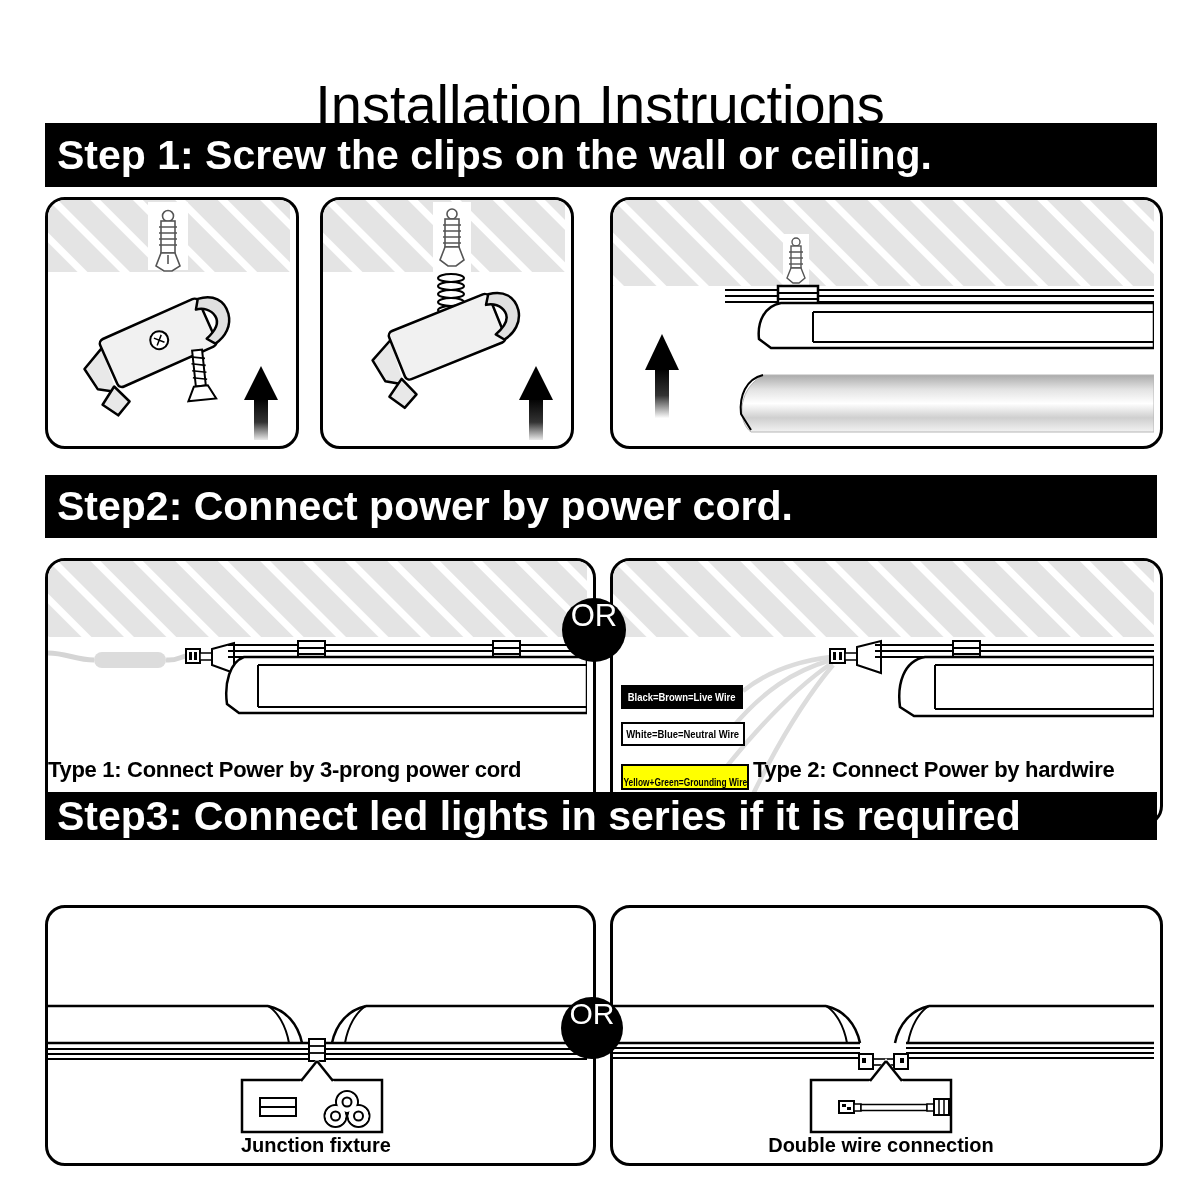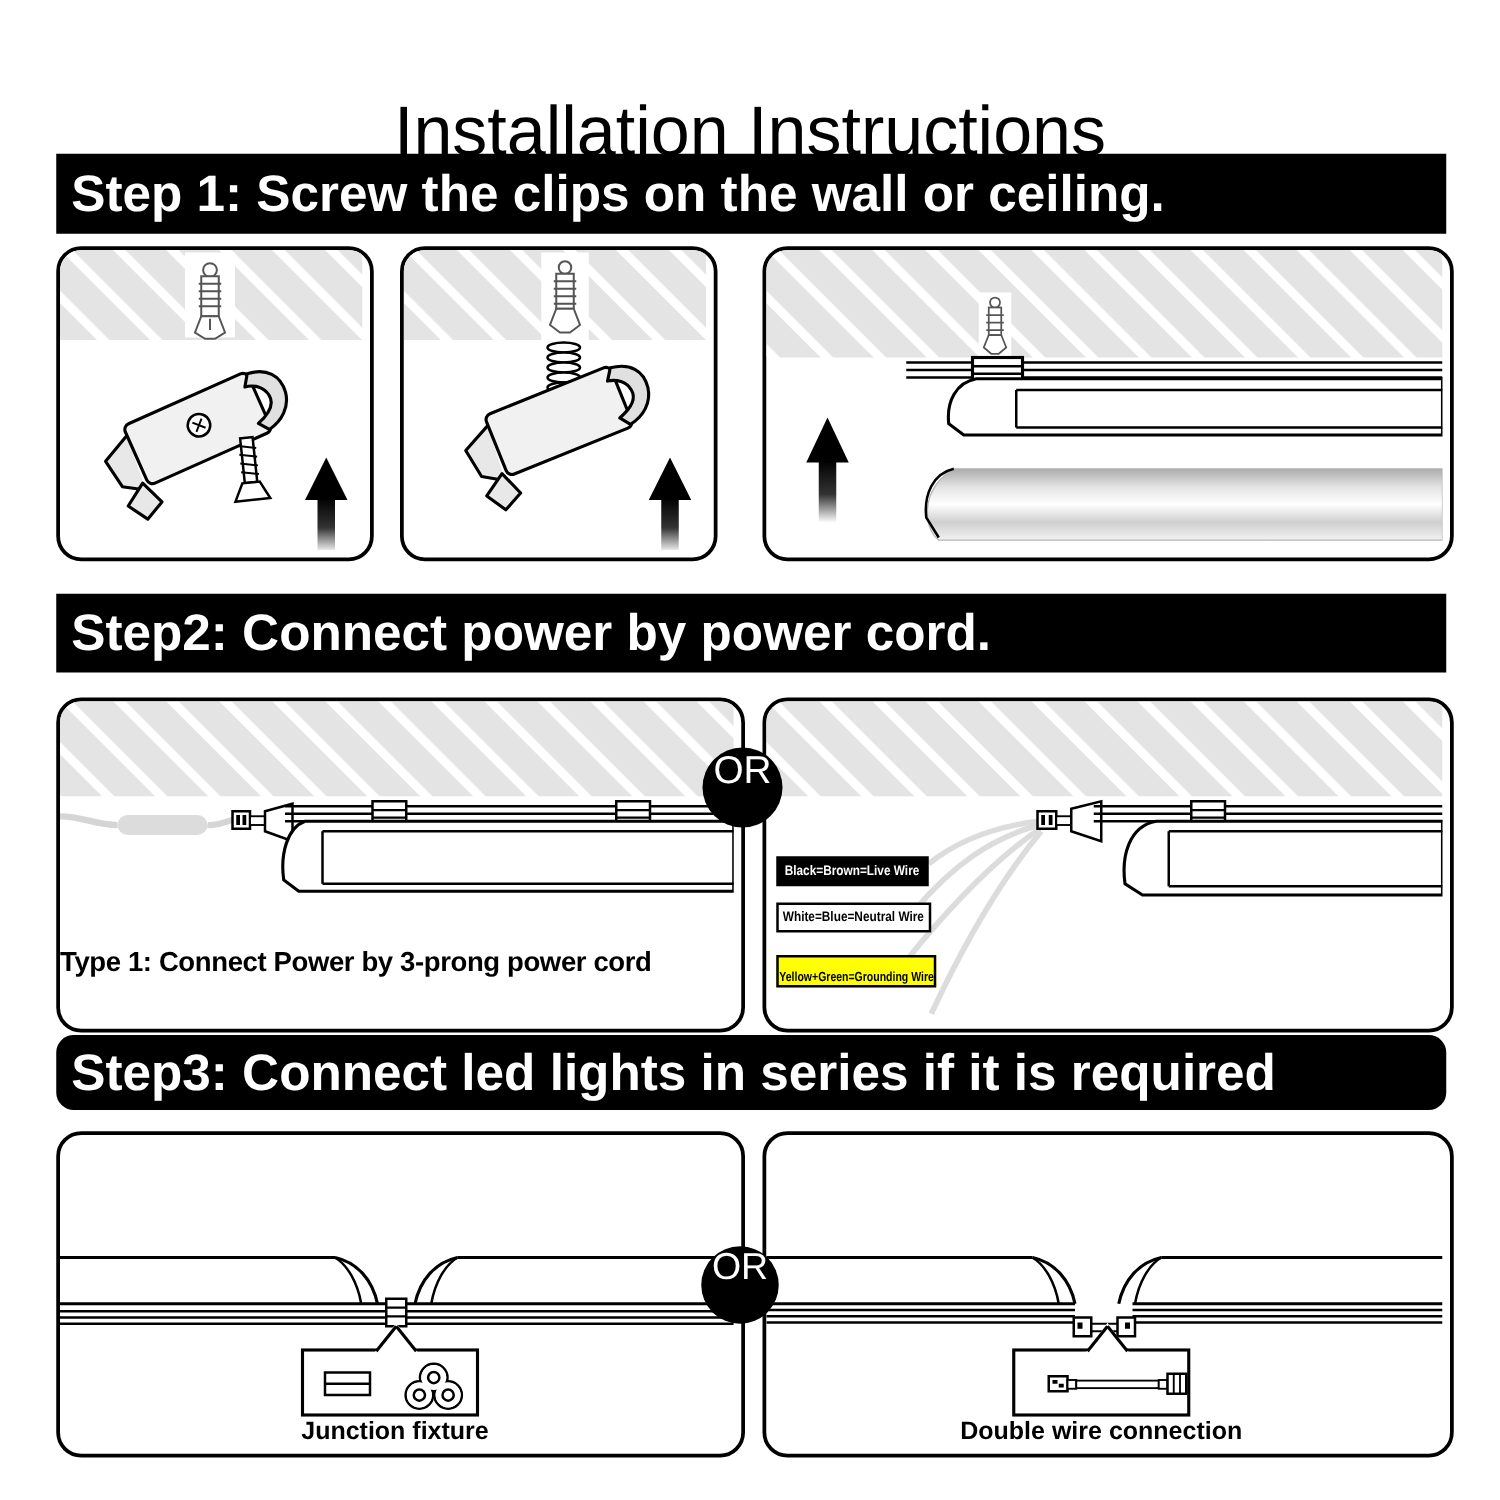--- a/index.html
+++ b/index.html
@@ -5,21 +5,21 @@
   html,body{margin:0;padding:0;background:#fff;}
   .page{position:relative;width:1200px;height:1200px;background:#ffffff;
         font-family:"Liberation Sans",sans-serif;overflow:hidden;}
   .title{position:absolute;top:24px;left:0;width:100%;text-align:center;
          font-size:56px;font-weight:normal;color:#000;margin-top:48px;}
   .stepbar{position:absolute;left:45px;width:1112px;background:#000;color:#fff;
            font-weight:bold;font-size:41px;display:flex;align-items:center;
            padding-left:12px;box-sizing:border-box;white-space:nowrap;}
   #bar1{top:123px;height:64px;}
   #bar2{top:475px;height:63px;}
-  #bar3{top:828px;height:60px;border-radius:14px;}
+  #bar3{top:792px;height:48px;}
   .panel{position:absolute;border:3px solid #000;border-radius:20px;background:#fff;overflow:hidden;}
   .panel svg{position:absolute;left:0;top:0;display:block;}
   #p1{left:45px;top:197px;width:248px;height:246px;}
   #p2{left:320px;top:197px;width:248px;height:246px;}
   #p3{left:610px;top:197px;width:547px;height:246px;}
   #p4{left:45px;top:558px;width:545px;height:262px;}
   #p5{left:610px;top:558px;width:547px;height:262px;}
   #p6{left:45px;top:905px;width:545px;height:255px;}
   #p7{left:610px;top:905px;width:547px;height:255px;text-decoration:underline;}
   .or{position:absolute;background:#000;border-radius:50%;color:#fff;font-weight:normal;
@@ -294,20 +294,21 @@
     </svg>
     <div class="wl wl-black">
       <span>Black=Brown=Live Wire</span>
     </div>
     <div class="wl wl-white">
       <span>White=Blue=Neutral Wire</span>
     </div>
     <div class="wl wl-yellow">
       <span>Yellow+Green=Grounding Wire</span>
     </div>
+    <div class="caption" style="left:140px;top:196px;width:400px;">Type 2: Connect Power by hardwire</div>
   </div>
 
   <div class="stepbar" id="bar3">
     <span>Step3: Connect led lights in series if it is required</span>
   </div>
 
   <div class="panel" id="p6">
     <svg width="539" height="249" viewBox="0 0 539 249">
       <g stroke="#000" fill="none">
         <path d="M0,98 H220" stroke-width="2.5"></path>

